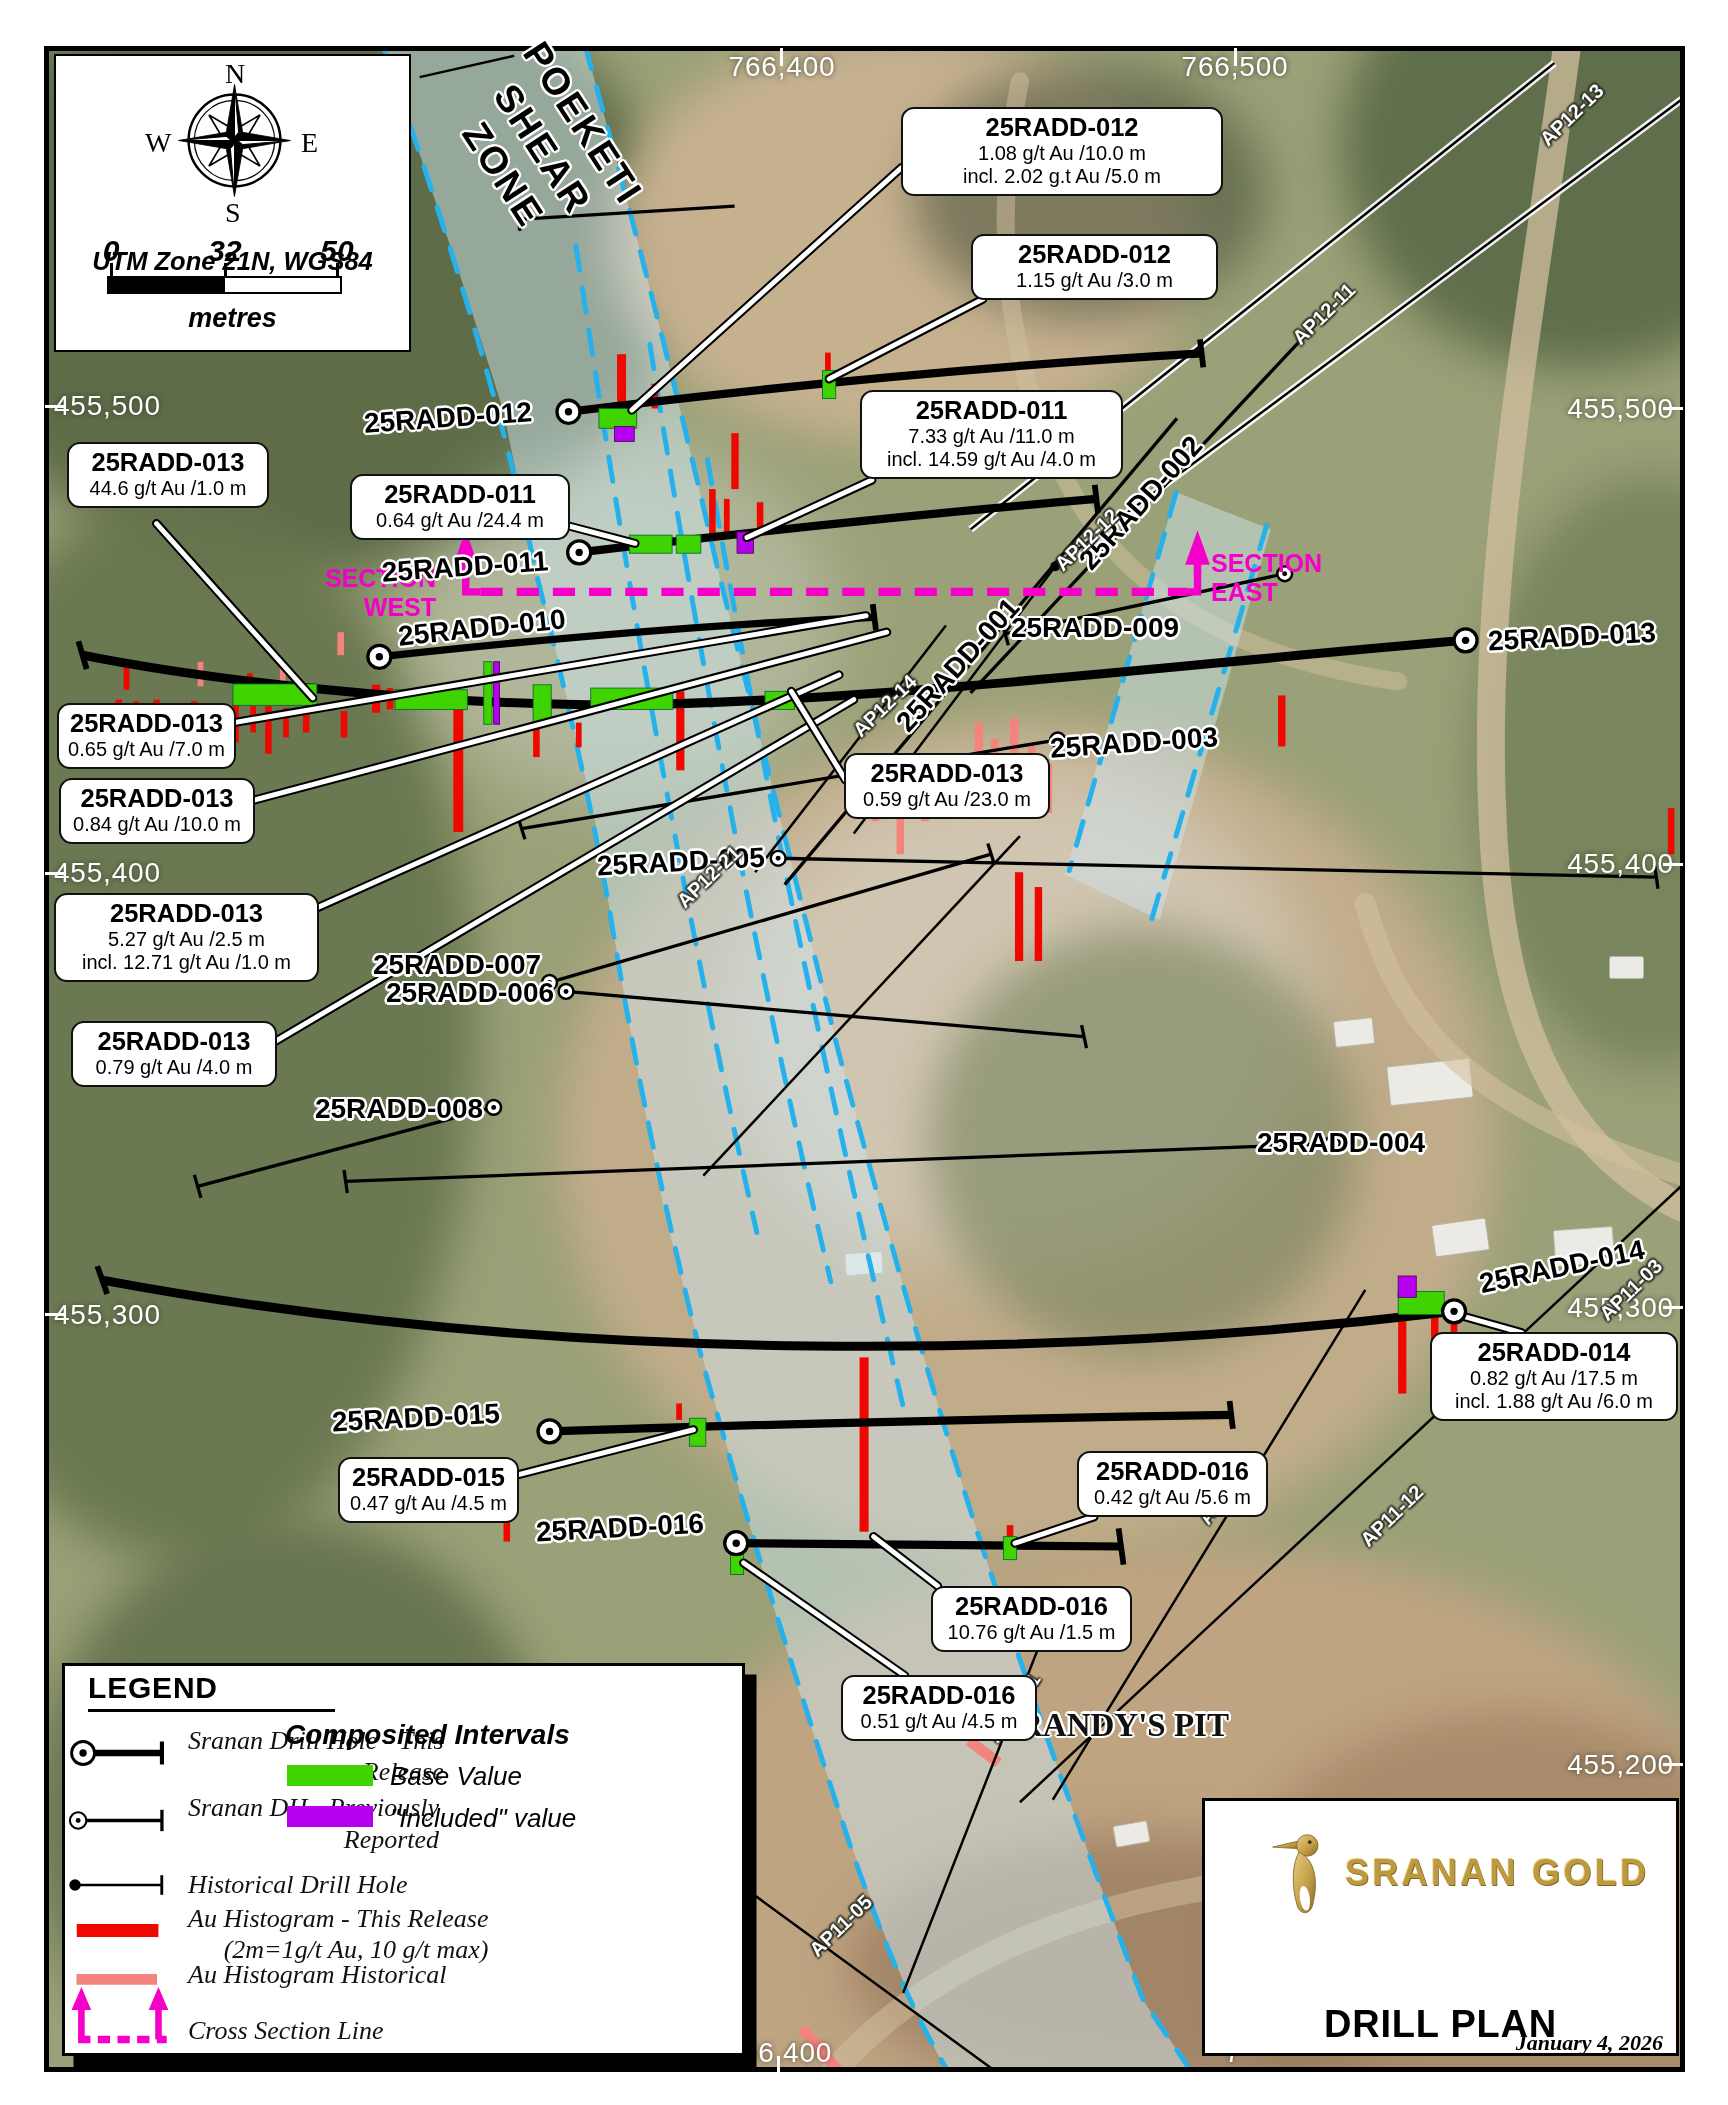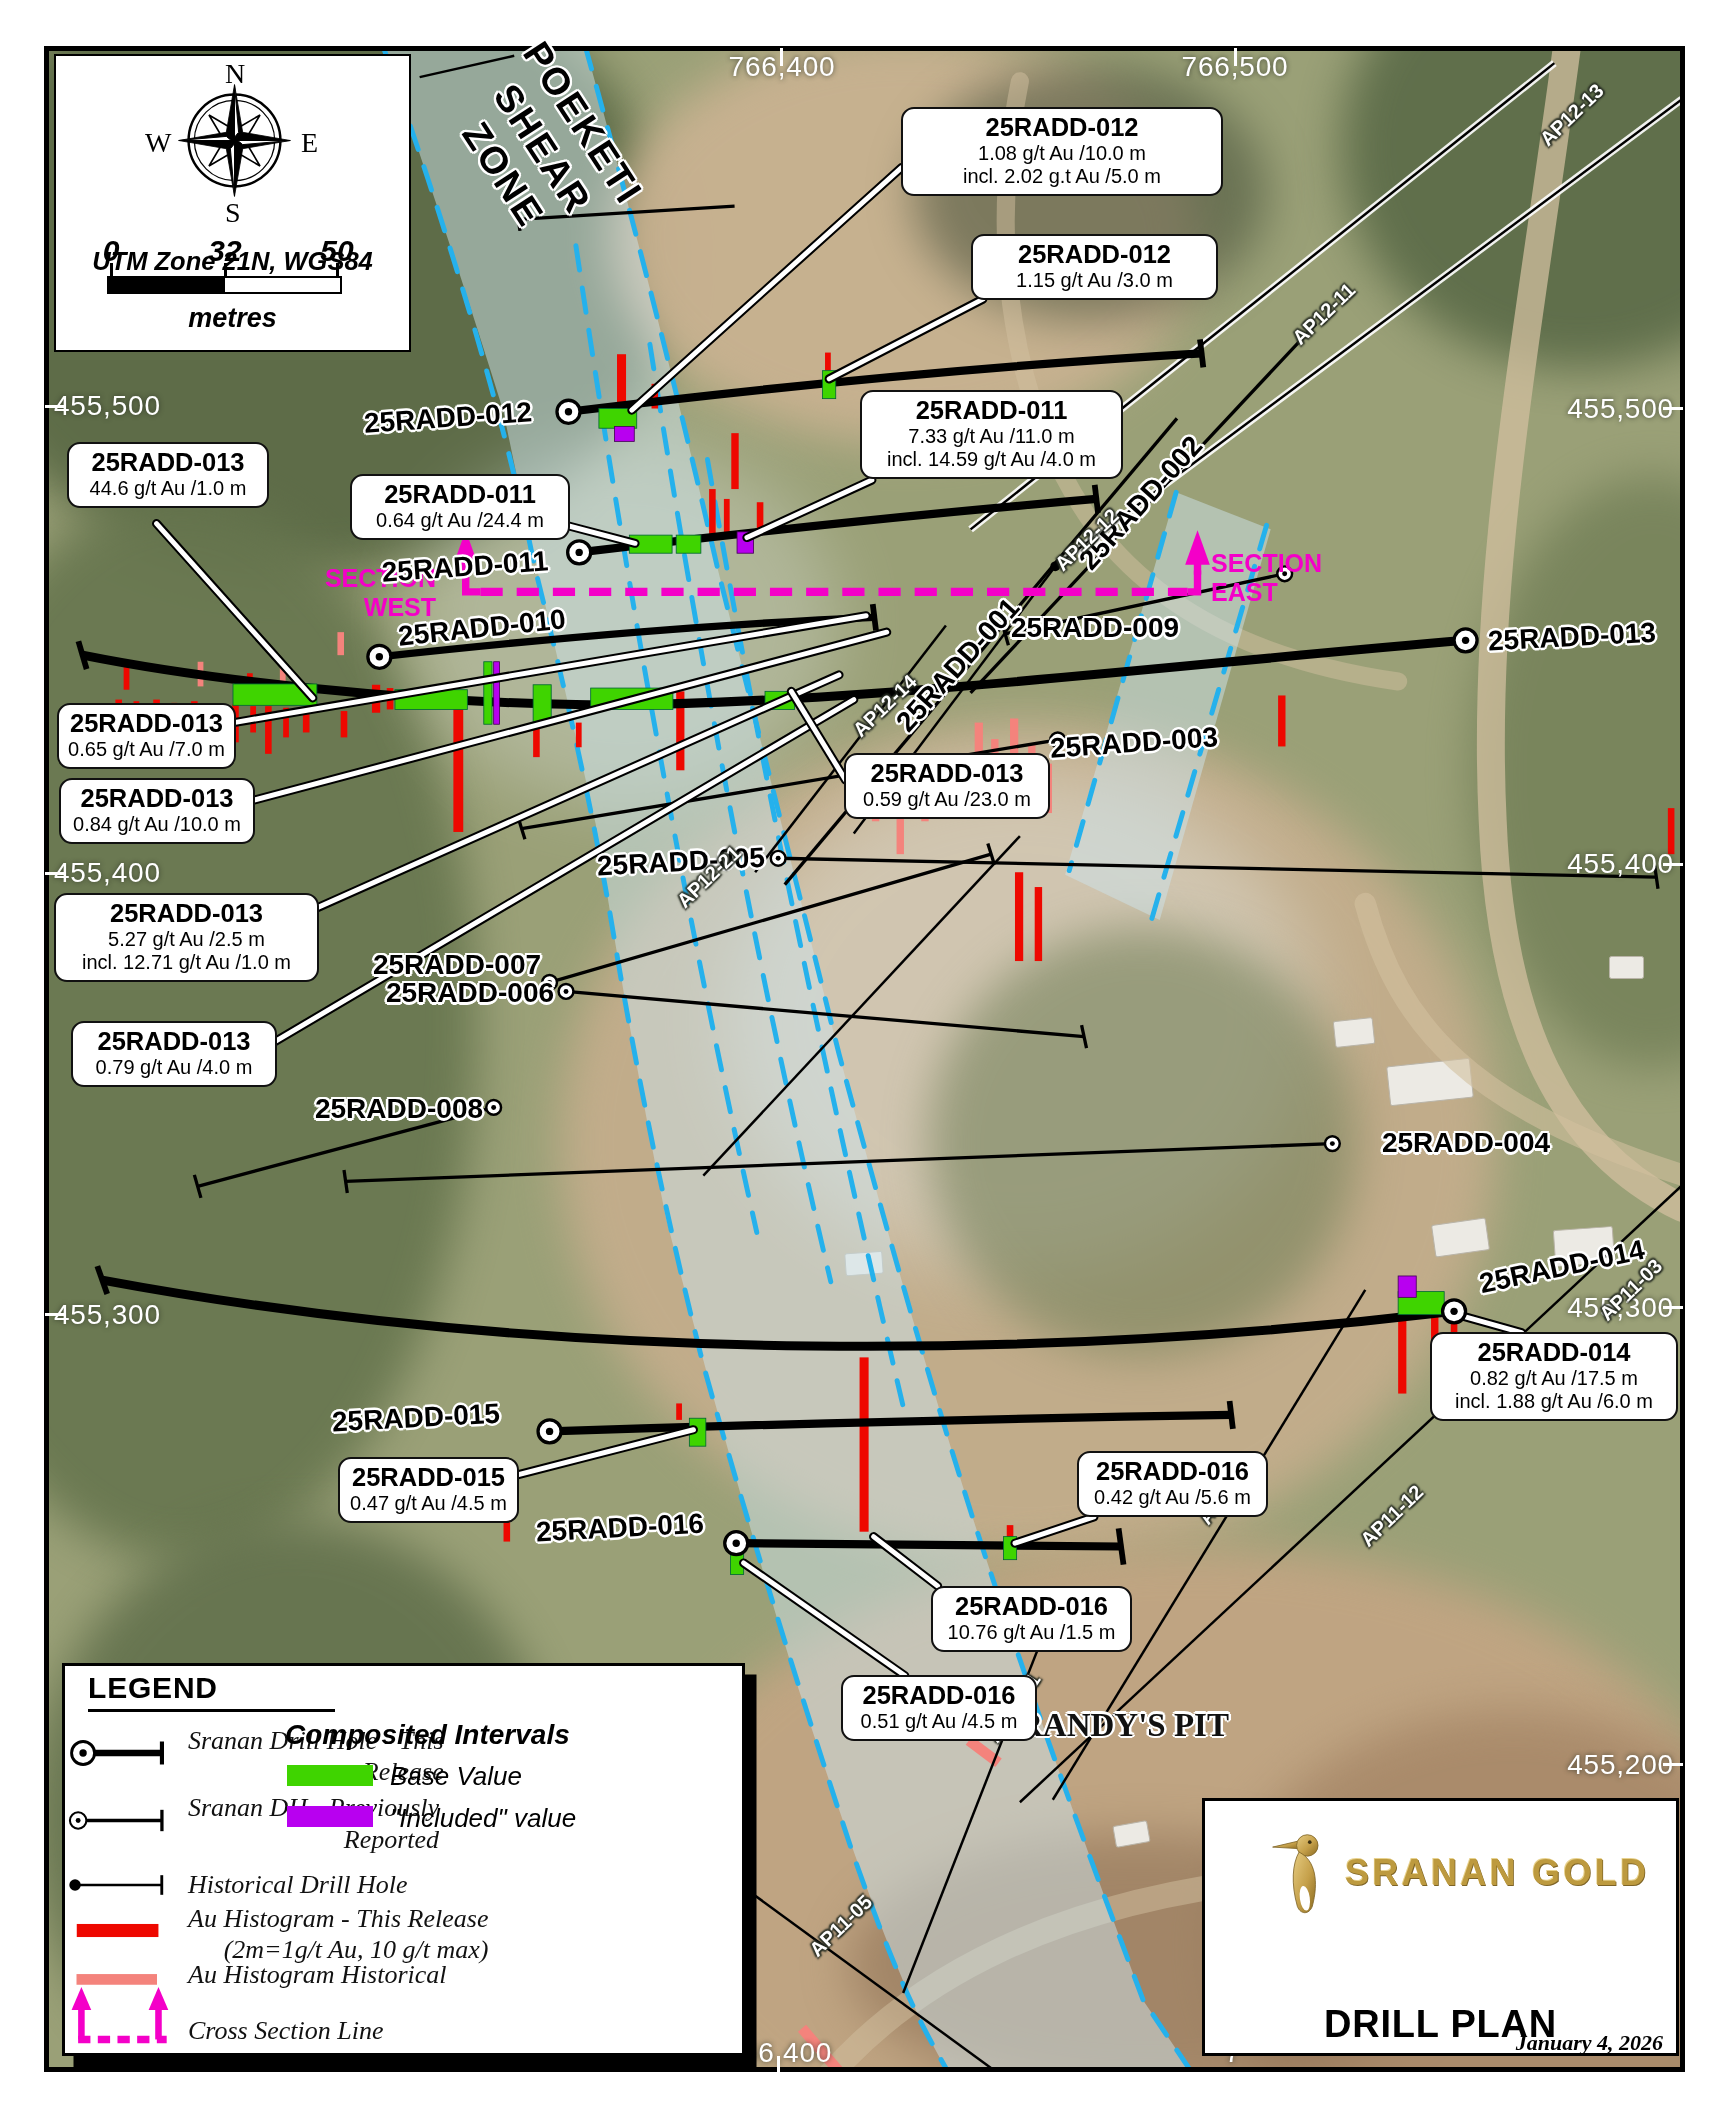--- a/index.html
+++ b/index.html
@@ -516,21 +516,21 @@
     <div class="hole-label halo" style="left:482px;top:628px;transform:translate(-50%,-50%) rotate(-6deg)">25RADD-010</div>
     <div class="hole-label halo" style="left:1572px;top:637px;transform:translate(-50%,-50%) rotate(-3deg)">25RADD-013</div>
     <div class="hole-label halo" style="left:1095px;top:628px;transform:translate(-50%,-50%) rotate(0deg)">25RADD-009</div>
     <div class="hole-label halo" style="left:1134px;top:743px;transform:translate(-50%,-50%) rotate(-4deg)">25RADD-003</div>
     <div class="hole-label halo" style="left:958px;top:665px;transform:translate(-50%,-50%) rotate(-48deg)">25RADD-001</div>
     <div class="hole-label halo" style="left:1141px;top:503px;transform:translate(-50%,-50%) rotate(-48deg)">25RADD-002</div>
     <div class="hole-label halo" style="left:681px;top:862px;transform:translate(-50%,-50%) rotate(-3deg)">25RADD-005</div>
     <div class="hole-label halo" style="left:457px;top:965px;transform:translate(-50%,-50%) rotate(0deg)">25RADD-007</div>
     <div class="hole-label halo" style="left:470px;top:993px;transform:translate(-50%,-50%) rotate(0deg)">25RADD-006</div>
     <div class="hole-label halo" style="left:399px;top:1109px;transform:translate(-50%,-50%) rotate(0deg)">25RADD-008</div>
-    <div class="hole-label halo" style="left:1466px;top:1143px;transform:translate(-50%,-50%) rotate(0deg)">25RADD-004</div>
+    <div class="hole-label halo" style="left:1341px;top:1143px;transform:translate(-50%,-50%) rotate(0deg)">25RADD-004</div>
     <div class="hole-label halo" style="left:1562px;top:1267px;transform:translate(-50%,-50%) rotate(-12deg)">25RADD-014</div>
     <div class="hole-label halo" style="left:416px;top:1418px;transform:translate(-50%,-50%) rotate(-3deg)">25RADD-015</div>
     <div class="hole-label halo" style="left:620px;top:1528px;transform:translate(-50%,-50%) rotate(-3deg)">25RADD-016</div>
     <div class="ap-label halo-dk" style="left:1572px;top:115px;transform:translate(-50%,-50%) rotate(-44deg)">AP12-13</div>
     <div class="ap-label halo-dk" style="left:1324px;top:314px;transform:translate(-50%,-50%) rotate(-44deg)">AP12-11</div>
     <div class="ap-label halo-dk" style="left:1087px;top:540px;transform:translate(-50%,-50%) rotate(-44deg)">AP12-12</div>
     <div class="ap-label halo-dk" style="left:885px;top:706px;transform:translate(-50%,-50%) rotate(-44deg)">AP12-14</div>
     <div class="ap-label halo-dk" style="left:709px;top:877px;transform:translate(-50%,-50%) rotate(-44deg)">AP12-21</div>
     <div class="ap-label halo-dk" style="left:1631px;top:1290px;transform:translate(-50%,-50%) rotate(-44deg)">AP11-03</div>
     <div class="ap-label halo-dk" style="left:1225px;top:1490px;transform:translate(-50%,-50%) rotate(-56deg)">AP11-02</div>

